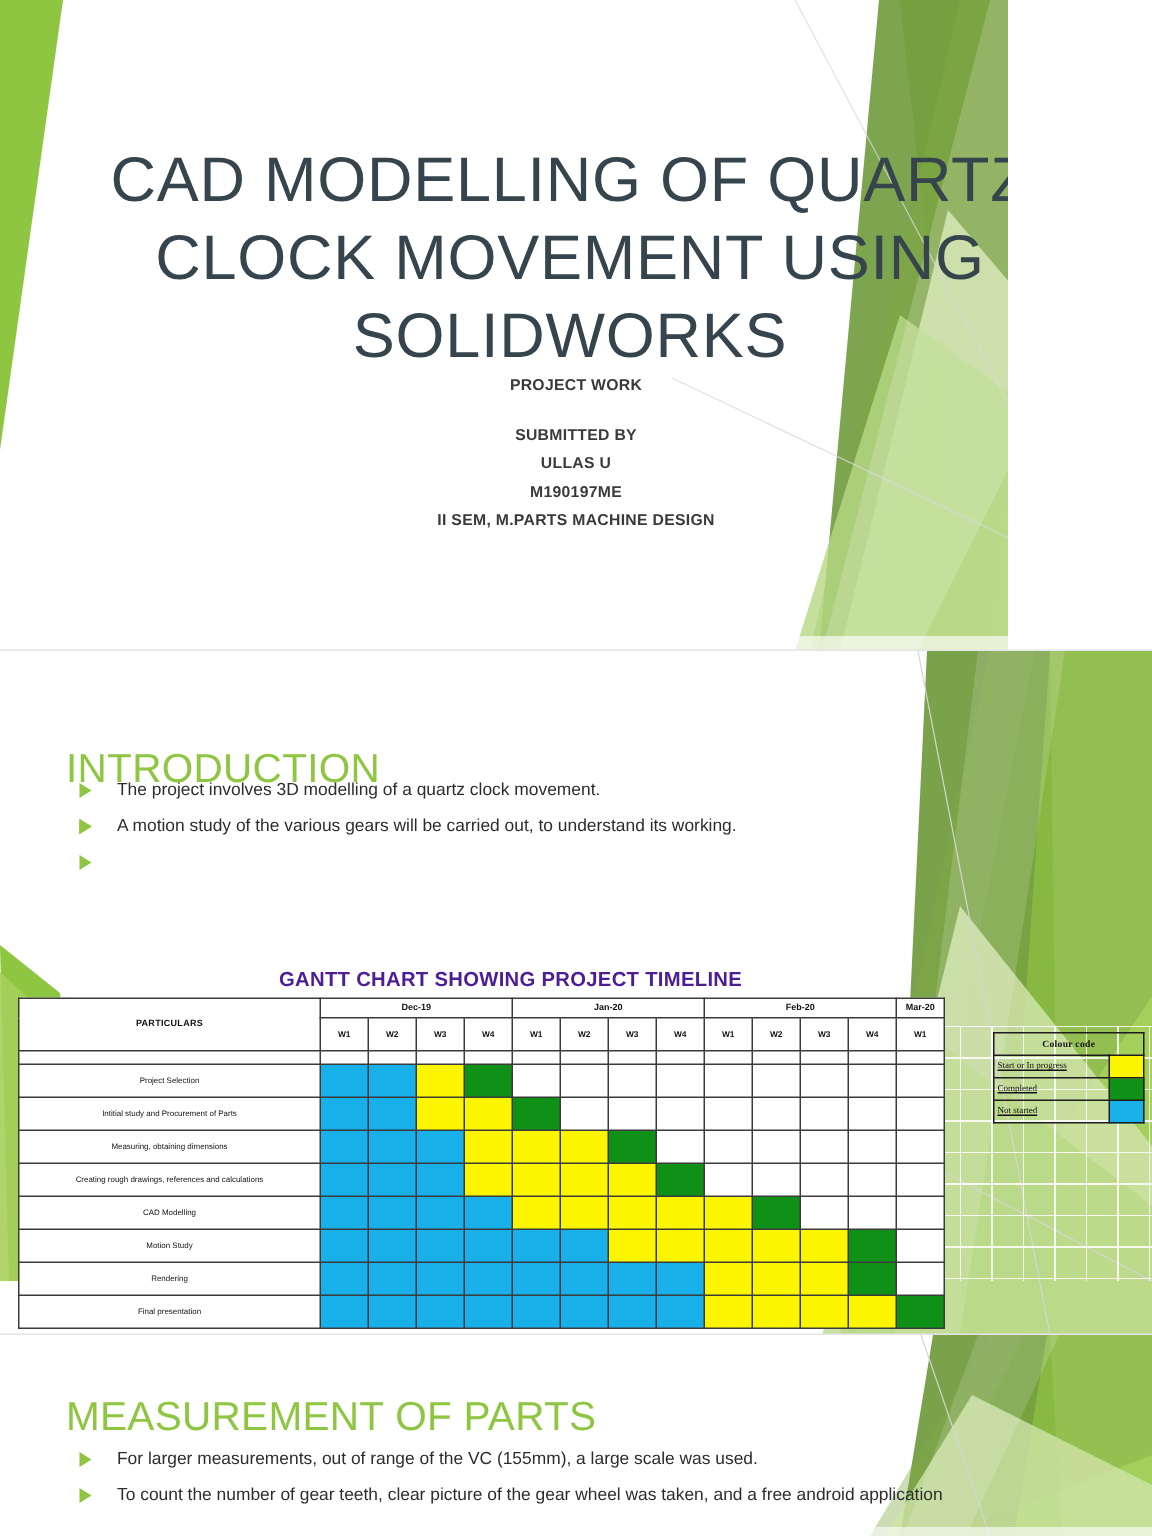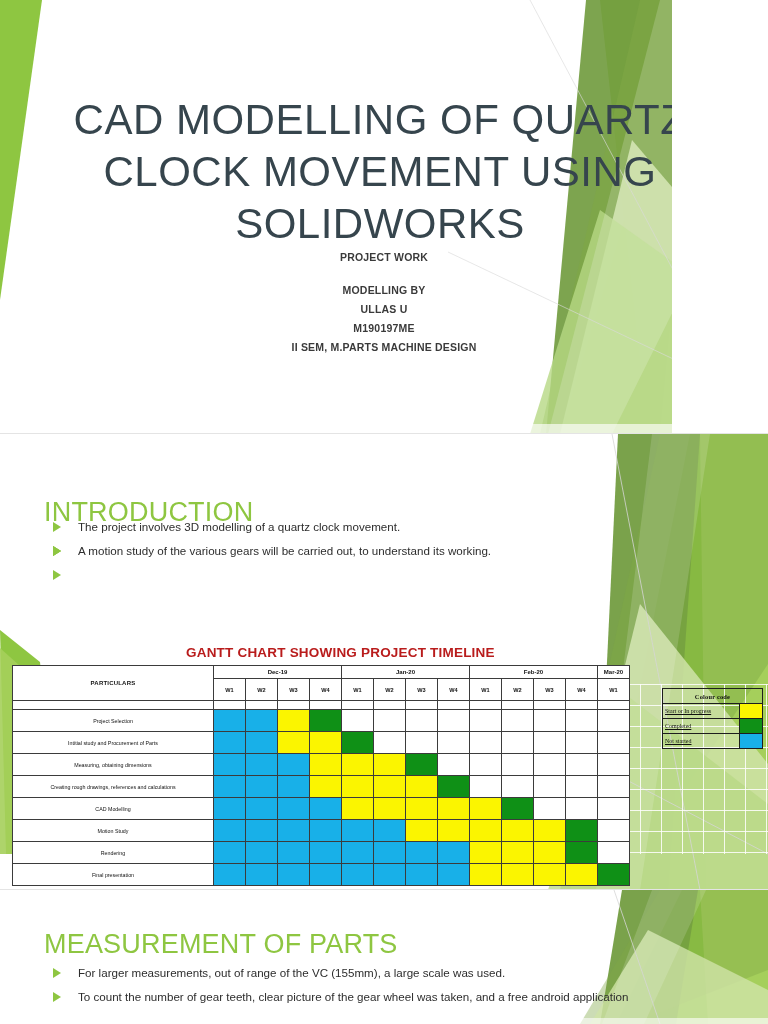--- a/index.html
+++ b/index.html
@@ -46,21 +46,21 @@
   .bullet{position:relative;padding-left:28px;margin-bottom:10px;
     font-size:11.6px;line-height:14px;color:#2d2d2d;}
   .bullet .tri{
     position:absolute;left:3px;top:2px;width:0;height:0;
     border-top:5px solid transparent;border-bottom:5px solid transparent;
     border-left:8px solid #8ec641;
   }
 
   .gantt-heading{
     position:absolute;left:186px;top:645px;width:400px;
-    font-size:13.5px;font-weight:700;color:#b91c1c;letter-spacing:.2px;
+    font-size:13.5px;font-weight:700;color:#4c1d95;letter-spacing:.2px;
     z-index:7;
   }
 
   
   .sheet-grid{
     position:absolute;left:598px;top:684px;width:170px;height:170px;z-index:4;
     background-image:
       repeating-linear-gradient(to right, rgba(255,255,255,.85) 0 1px, transparent 1px 21px),
       repeating-linear-gradient(to bottom, rgba(255,255,255,.85) 0 1px, transparent 1px 21px);
   }
@@ -130,21 +130,21 @@
         <line x1="448" y1="252" x2="768" y2="404" stroke="#d9d9d9" stroke-width="0.8" opacity="0.8"></line>
         <polygon points="0,424 768,424 768,434 0,434" fill="#ffffff" opacity="0.65"></polygon>
       </svg>
     </div>
 
     <h1 class="s1-title">CAD MODELLING OF QUARTZ CLOCK MOVEMENT USING SOLIDWORKS</h1>
 
     <div class="s1-sub">
       <div>PROJECT WORK</div>
       <span class="gap"></span>
-      <div>MODELLING BY</div>
+      <div>SUBMITTED BY</div>
       <div>ULLAS U</div>
       <div>M190197ME</div>
       <div>II SEM, M.PARTS MACHINE DESIGN</div>
     </div>
   </section>
 
   <section class="slide2">
     <div class="s2-deco">
       <svg width="768" height="456" viewBox="0 0 768 456" xmlns="http://www.w3.org/2000/svg">
 

